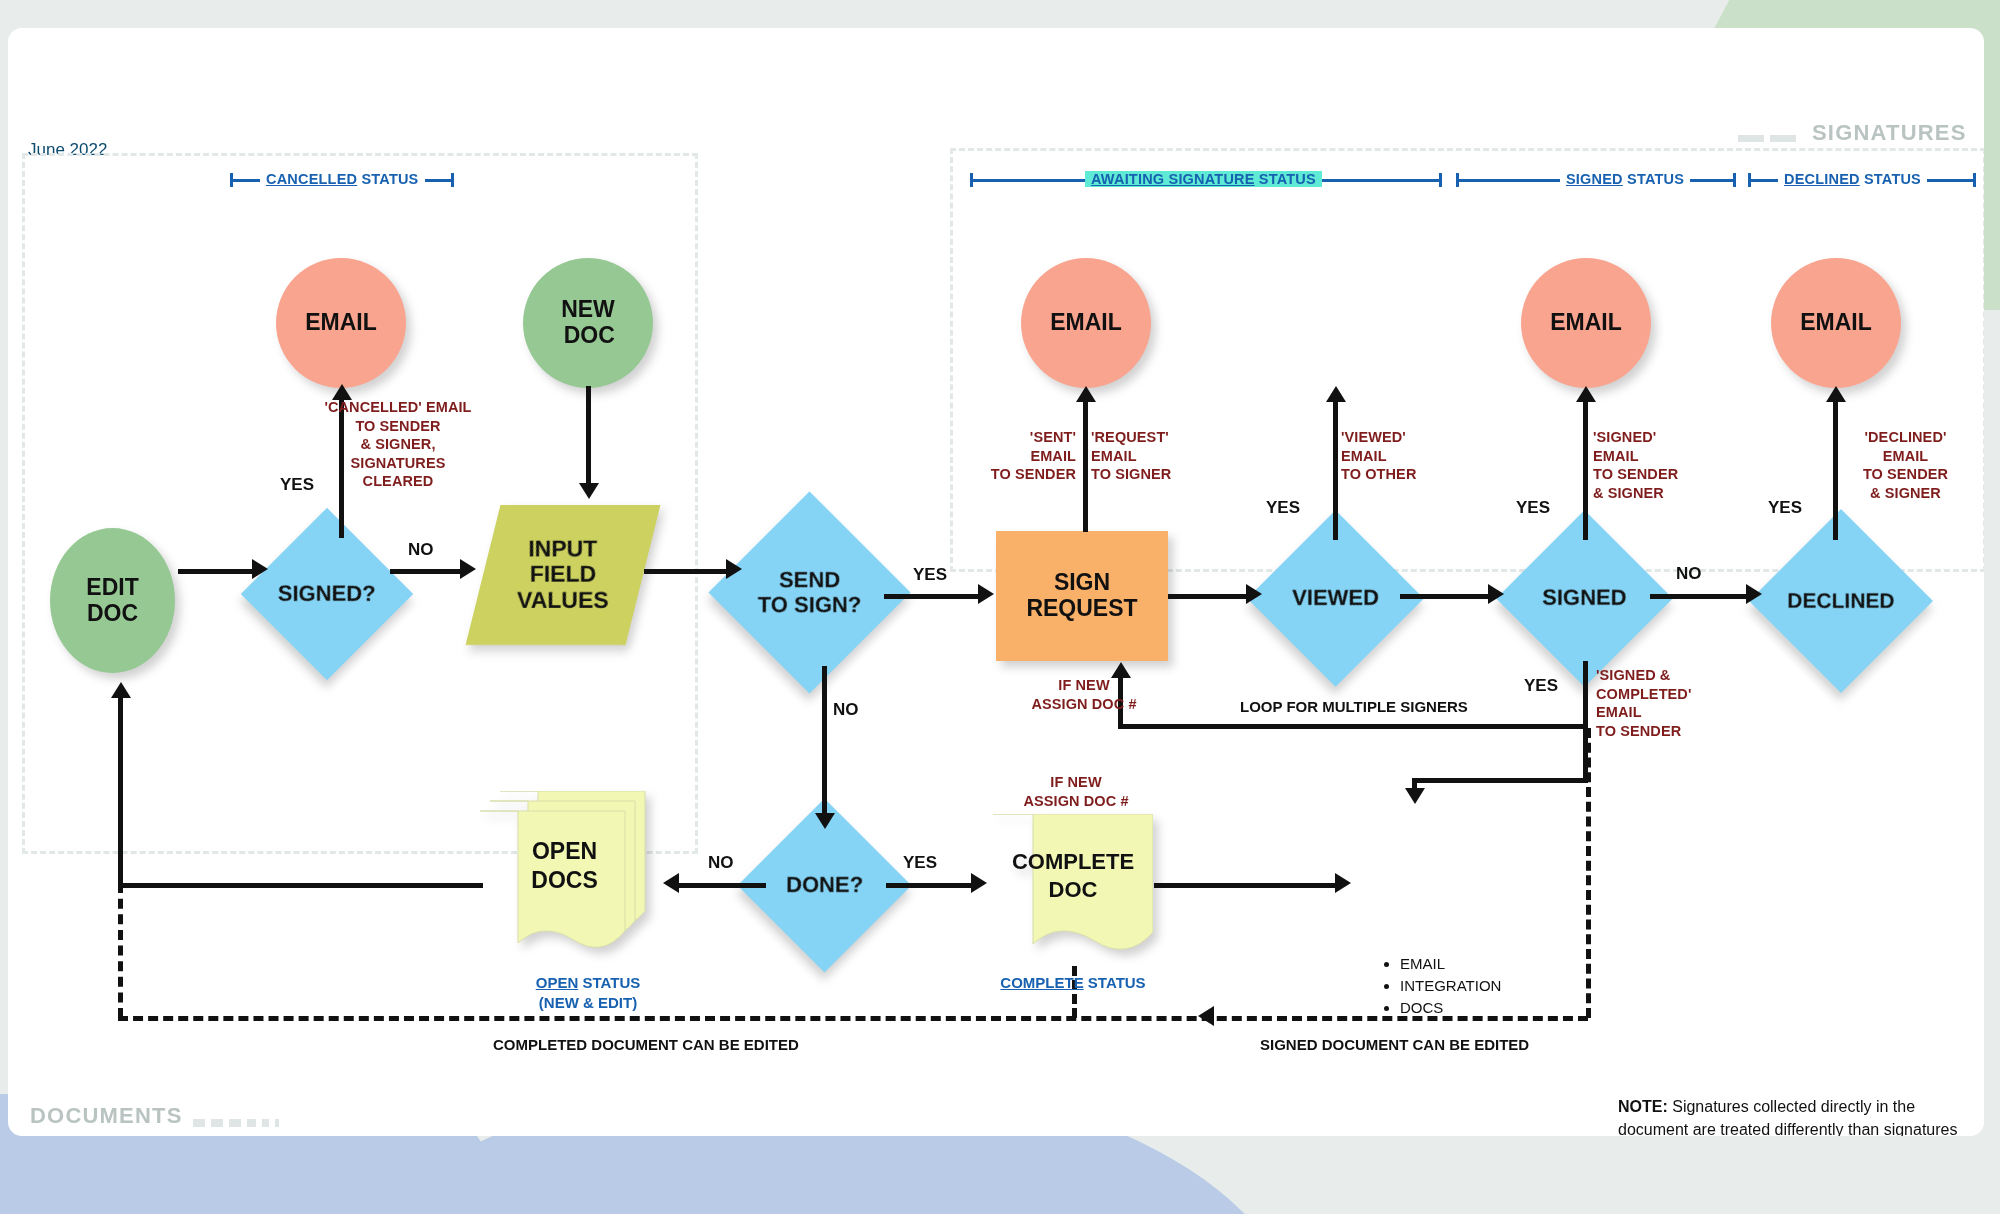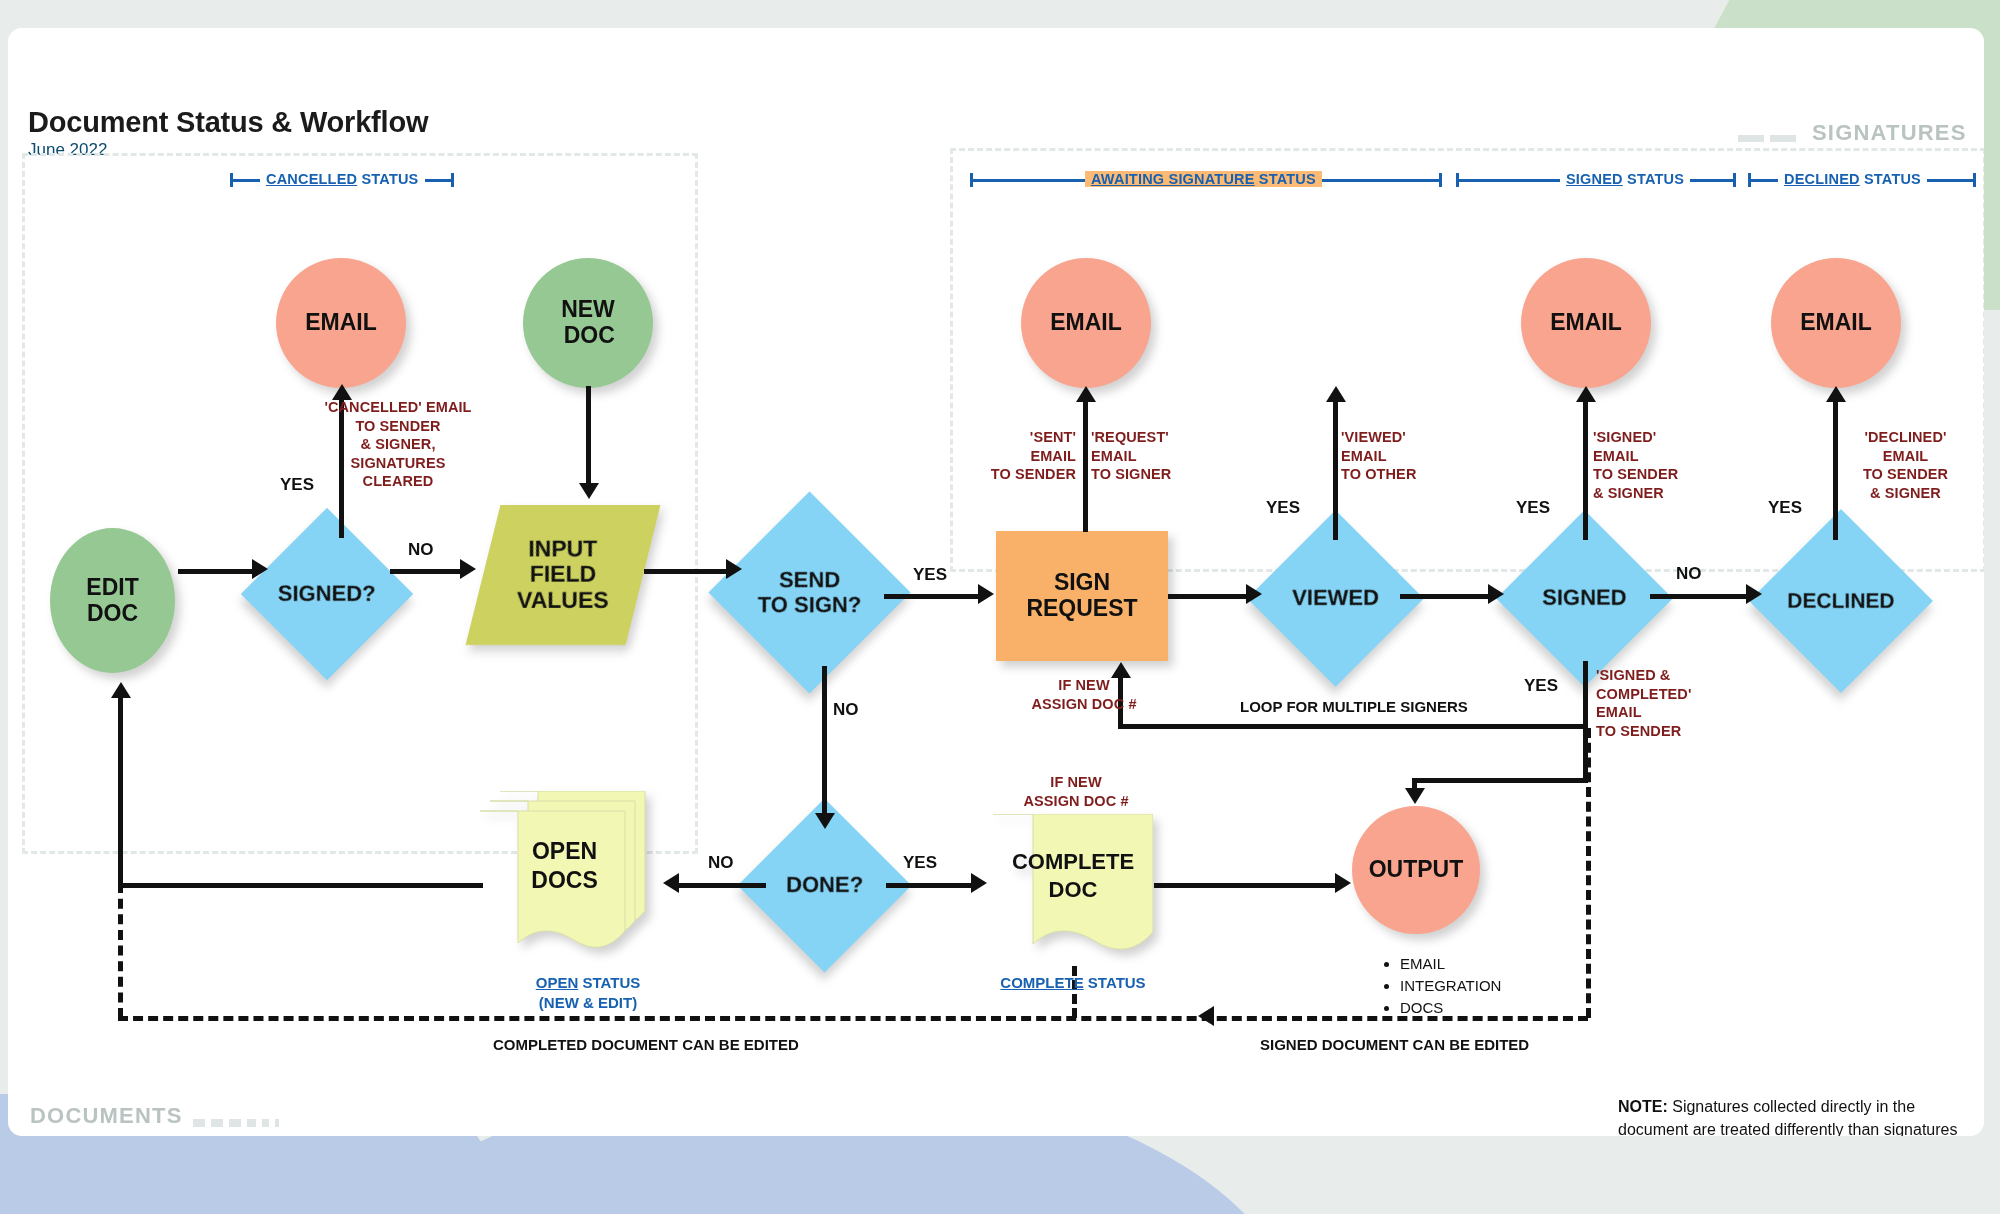--- a/index.html
+++ b/index.html
@@ -94,21 +94,20 @@
 </head>
 <body>
 
 <div class="bg-green"></div>
 <div class="bg-green2"></div>
 <div class="bg-blue1"></div>
 <div class="bg-blue2"></div>
 
 <div class="card">
 
-  <div class="page-title">Document Status &amp; Workflow</div>
   <div class="page-sub">June 2022</div>
 
   <div class="zone" style="left:14px;top:125px;width:670px;height:695px;"></div>
   <div class="zone" style="left:942px;top:120px;width:1030px;height:418px;"></div>
 
   <div class="dot-row" style="left:1730px;top:100px;">
     <i style="width:26px;height:7px;"></i><i style="width:26px;height:7px;"></i>
   </div>
   <div class="grp-label" style="left:1804px;top:92px;">SIGNATURES</div>
 
@@ -116,21 +115,21 @@
   <div class="dot-row" style="left:185px;top:1085px;">
     <i></i><i></i><i></i><i style="width:9px;"></i><i style="width:7px;"></i><i style="width:4px;"></i>
   </div>
 
   <div class="bracket" style="left:222px;top:145px;width:218px;"></div>
   <div class="statlbl" style="left:252px;top:143px;background:#fff;padding:0 6px;">
     <u>CANCELLED</u><span> STATUS</span>
   </div>
 
   <div class="bracket" style="left:962px;top:145px;width:466px;"></div>
-  <div class="statlbl" style="left:1077px;top:143px;background:#fdba74;padding:0 6px;">
+  <div class="statlbl" style="left:1077px;top:143px;background:#5eead4;padding:0 6px;">
     <u>AWAITING SIGNATURE</u><span> STATUS</span>
   </div>
 
   <div class="bracket" style="left:1448px;top:145px;width:274px;"></div>
   <div class="statlbl" style="left:1552px;top:143px;background:#fff;padding:0 6px;">
     <u>SIGNED</u><span> STATUS</span>
   </div>
 
   <div class="bracket" style="left:1740px;top:145px;width:222px;"></div>
   <div class="statlbl" style="left:1770px;top:143px;background:#fff;padding:0 6px;">
@@ -211,23 +210,20 @@
   </div>
 
   <div class="doc" style="left:985px;top:786px;width:160px;height:148px;">
     <svg width="160" height="148" viewBox="0 0 160 148">
       <path d="M0 0 H160 V118 Q134 148 100 126 Q66 106 40 130 V0 Z" fill="#f2f7b4" stroke="#d8ddaa" stroke-width="1"></path>
     </svg>
     <div class="lbl" style="white-space:pre-line;top:64px;font-size:22px;">COMPLETE
 DOC</div>
   </div>
 
-  <div class="node circle pink" style="left:1344px;top:778px;width:128px;height:128px;font-size:23px;">
-    <span>OUTPUT</span>
-  </div>
 
   <div class="ln h" style="left:170px;top:541px;width:76px;"></div>
   <div class="arrow ar-r" style="left:244px;top:531px;"></div>
 
   <div class="ln v" style="left:331px;top:370px;height:140px;"></div>
   <div class="arrow ar-u" style="left:324px;top:356px;"></div>
   <div class="yn" style="left:272px;top:447px;">YES</div>
   <div class="ann" style="left:310px;top:370px;width:160px;text-align:center;">'CANCELLED' EMAIL
 TO SENDER
 &amp; SIGNER,

